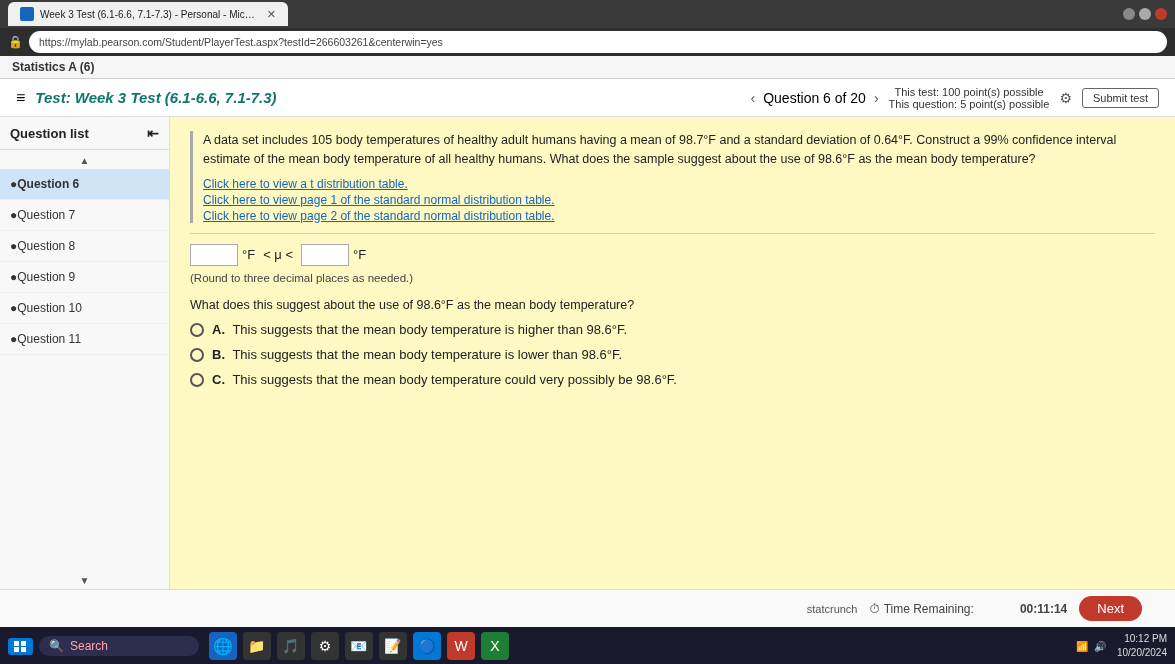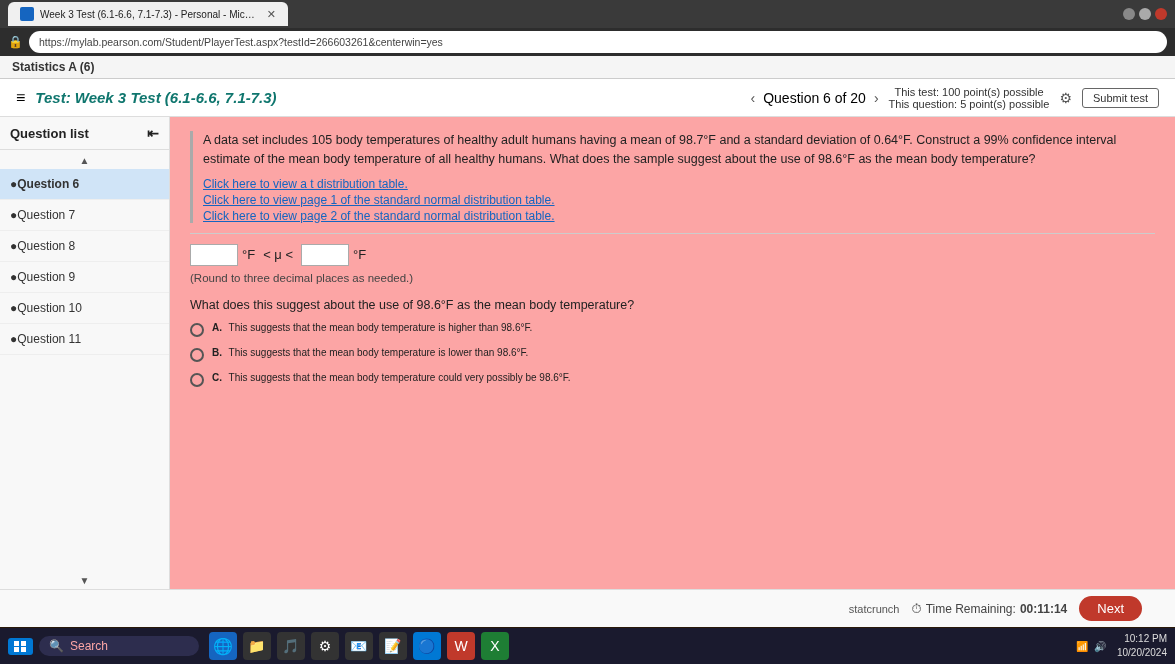--- a/index.html
+++ b/index.html
@@ -187,21 +187,21 @@
     .sidebar-item.active {
       background: #d0e4f7;
       font-weight: bold;
     }
 
     
     .main-content {
       flex: 1;
       padding: 14px 20px;
       overflow-y: auto;
-      background: #fca5a5;
+      background: #fef9c3;
     }
 
     .question-text {
       font-size: 12.5px;
       color: #222;
       line-height: 1.5;
       margin-bottom: 8px;
     }
 
     .links-section {
@@ -255,21 +255,21 @@
       font-size: 12.5px;
       color: #222;
       margin-bottom: 10px;
     }
 
     .radio-option {
       display: flex;
       align-items: flex-start;
       gap: 8px;
       margin-bottom: 10px;
-      font-size: 10px;
+      font-size: 13px;
       color: #222;
       cursor: pointer;
     }
     .radio-circle {
       width: 14px;
       height: 14px;
       border-radius: 50%;
       border: 2px solid #555;
       flex-shrink: 0;
       margin-top: 1px;
@@ -539,21 +539,21 @@
         </span>
       </div>
     </div>
   </div>
 
   <div class="footer-bar">
     <span class="statcrunch-label" style="position:static;">statcrunch</span>
     <div class="time-remaining">
       <span style="font-size:13px;">⏱</span>
       <span>Time Remaining:</span>
-      <span style="font-weight:bold;">00:11:14</span>
+      <span style="font-weight:bold;margin-left:42px;">00:11:14</span>
     </div>
     <button class="next-btn">Next</button>
   </div>
 
 </div>
 
 <div class="taskbar">
   <div class="taskbar-start">
     <div class="start-grid">
       <div class="start-dot"></div>

